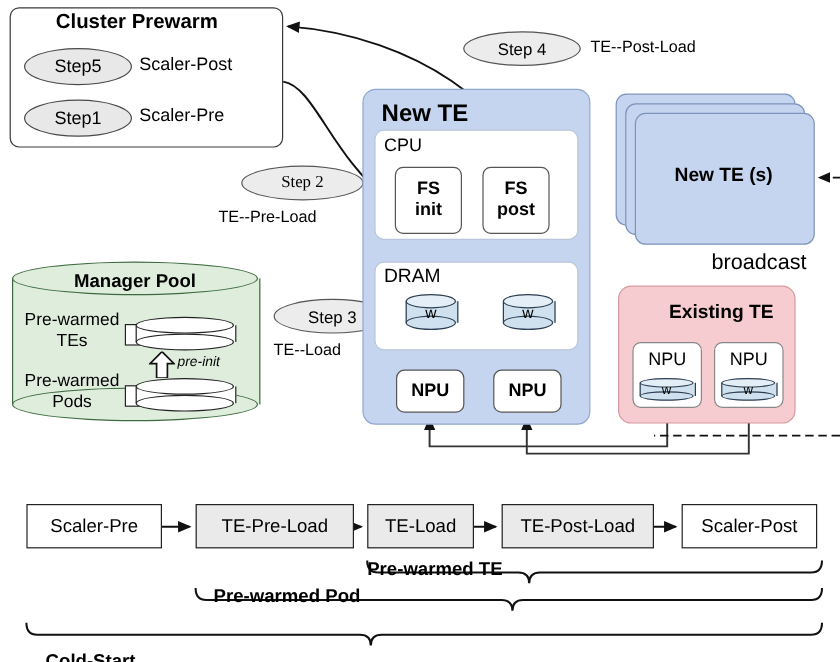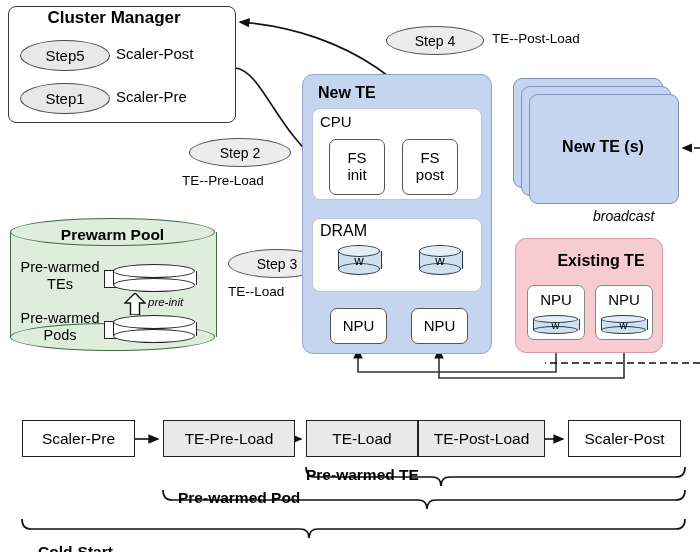--- a/index.html
+++ b/index.html
@@ -14,36 +14,36 @@
   .ellipse{border:1.4px solid #4a4a4a;background:#e8e8e8;border-radius:50%;
       display:flex;align-items:center;justify-content:center;font-size:15px;}
   #step5-ell{left:20px;top:40px;width:88px;height:29px;}
   #step1-ell{left:20px;top:83px;width:88px;height:29px;}
   #cm-lab5{left:116px;top:45px;font-size:15px;}
   #cm-lab1{left:116px;top:88px;font-size:15px;}
   
   .step-ell{border:1.3px solid #555;background:#ececec;border-radius:50%;
       display:flex;align-items:center;justify-content:center;font-size:14px;}
   .step-sub{font-size:13.5px;white-space:nowrap;}
-  #step2-ell{left:189px;top:138px;width:100px;height:27px;}
+  #step2-ell{left:201px;top:138px;width:100px;height:27px;font-family:Liberation Serif, serif;}
   #step2-sub{left:182px;top:173px;}
   #step3-ell{left:228px;top:249px;width:96px;height:27px;}
   #step3-sub{left:228px;top:284px;}
   #step4-ell{left:386px;top:26px;width:96px;height:27px;}
   #step4-sub{left:492px;top:31px;}
   
   #new-te{left:302px;top:74px;width:190px;height:280px;background:#c6d5ef;
       border:1.3px solid #8fa7cf;border-radius:11px;}
-  #new-te-title{left:318px;top:84px;font-size:16px;font-weight:bold;}
+  #new-te-title{left:318px;top:84px;font-size:20px;font-weight:bold;}
   #cpu-box{left:312px;top:108px;width:170px;height:92px;background:#fff;
       border:1.2px solid #b9c5d8;border-radius:8px;}
   #cpu-label{left:320px;top:113px;font-size:15px;}
   .inner-box{background:#fff;border:1.2px solid #555;border-radius:7px;
       display:flex;flex-direction:column;align-items:center;justify-content:center;
-      font-size:15px;line-height:1.12;text-align:center;}
+      font-size:15px;line-height:1.12;text-align:center;font-weight:bold;}
   #fs-init{left:329px;top:139px;width:56px;height:56px;}
   #fs-post{left:402px;top:139px;width:56px;height:56px;}
   #dram-box{left:312px;top:218px;width:170px;height:74px;background:#fff;
       border:1.2px solid #b9c5d8;border-radius:8px;}
   #dram-label{left:320px;top:222px;font-size:16px;}
   .cyl{position:absolute;}
   .cyl .body{position:absolute;left:0;top:6px;width:100%;height:calc(100% - 12px);
       background:#cfe0ef;border-left:1.3px solid #2b3d4f;border-right:1.3px solid #2b3d4f;}
   .cyl .top{position:absolute;left:0;top:0;width:100%;height:12px;border-radius:50%;
       background:#e4eef7;border:1.3px solid #2b3d4f;box-sizing:border-box;}
@@ -55,21 +55,21 @@
   #dram-w2{left:419px;top:245px;width:42px;height:30px;}
   #npu1{left:330px;top:308px;width:57px;height:36px;}
   #npu2{left:411px;top:308px;width:57px;height:36px;}
   
   .stack-card{background:#c6d5ef;border:1.3px solid #7e93bb;border-radius:9px;}
   #stack3{left:513px;top:78px;width:148px;height:108px;}
   #stack2{left:521px;top:86px;width:148px;height:108px;}
   #stack1{left:529px;top:94px;width:148px;height:108px;}
   #stack-title{left:529px;top:138px;width:148px;text-align:center;
       font-size:16px;font-weight:bold;}
-  #broadcast{left:593px;top:208px;font-size:14px;font-style:italic;}
+  #broadcast{left:593px;top:208px;font-size:18px;}
   
   #existing-te{left:515px;top:238px;width:148px;height:115px;background:#f6ccd0;
       border:1.3px solid #d59aa0;border-radius:11px;}
   #existing-title{left:515px;top:252px;width:172px;text-align:center;
       font-size:16px;font-weight:bold;}
   #ex-npu1{left:527px;top:285px;width:58px;height:55px;background:#fff;
       border:1.2px solid #888;border-radius:7px;}
   #ex-npu2{left:595px;top:285px;width:58px;height:55px;background:#fff;
       border:1.2px solid #888;border-radius:7px;}
   .ex-npu-lbl{position:absolute;left:0;top:5px;width:100%;text-align:center;font-size:15px;}
@@ -105,21 +105,21 @@
   #pre-init{left:148px;top:296px;font-size:11.5px;font-style:italic;z-index:5;}
   
   #fat-arrow{left:124px;top:293px;width:22px;height:22px;z-index:5;}
   
   .tbox{box-sizing:border-box;border:1.6px solid #222;height:37px;
       display:flex;align-items:center;justify-content:center;font-size:15.5px;}
   .tbox.white{background:#fff;}
   .tbox.gray{background:#eaeaea;}
   #tb0{left:22px;top:420px;width:113px;}
   #tb1{left:163px;top:420px;width:132px;}
-  #tb2{left:306px;top:420px;width:112px;}
+  #tb2{left:306px;top:420px;width:89px;}
   #tb3{left:418px;top:420px;width:127px;}
   #tb4{left:568px;top:420px;width:113px;}
   .brace-lab{font-size:15.5px;font-weight:bold;white-space:nowrap;}
   #lab-te{left:306px;top:466px;}
   #lab-pod{left:178px;top:489px;}
   #lab-cold{left:38px;top:518px;margin-top:25px;}
   svg.ov{position:absolute;left:0;top:0;width:700px;height:552px;
       pointer-events:none;overflow:visible;}
 </style>
 </head>
@@ -152,21 +152,21 @@
   <path d="M283,439 L301,439" stroke="#111" stroke-width="1.6" marker-end="url(#ah)"></path>
   <path d="M395,439 L413,439" stroke="#111" stroke-width="1.6" marker-end="url(#ah)"></path>
   <path d="M545,439 L563,439" stroke="#111" stroke-width="1.6" marker-end="url(#ah)"></path>
 
   <path d="M306,467 q0,10 9,10 L432,477 q9,0 9,9 q0,-9 9,-9 L676,477 q9,0 9,-10" fill="none" stroke="#111" stroke-width="1.7"></path>
   <path d="M163,490 q0,10 9,10 L418,500 q9,0 9,9 q0,-9 9,-9 L676,500 q9,0 9,-10" fill="none" stroke="#111" stroke-width="1.7"></path>
   <path d="M22,519 q0,10 9,10 L300,529 q9,0 9,9 q0,-9 9,-9 L676,529 q9,0 9,-10" fill="none" stroke="#111" stroke-width="1.7"></path>
 </svg>
 
 <div class="abs box" id="cluster-manager"></div>
-<div class="abs" id="cm-title">Cluster Manager</div>
+<div class="abs" id="cm-title">Cluster Prewarm</div>
 <div class="abs ellipse" id="step5-ell">Step5</div>
 <div class="abs" id="cm-lab5">Scaler-Post</div>
 <div class="abs ellipse" id="step1-ell">Step1</div>
 <div class="abs" id="cm-lab1">Scaler-Pre</div>
 
 <div class="abs step-ell" id="step2-ell">Step 2</div>
 <div class="abs step-sub" id="step2-sub">TE--Pre-Load</div>
 <div class="abs step-ell" id="step3-ell">Step 3</div>
 <div class="abs step-sub" id="step3-sub">TE--Load</div>
 <div class="abs step-ell" id="step4-ell">Step 4</div>
@@ -226,21 +226,21 @@
     <div class="bot"></div>
     <div class="top"></div>
   <div class="lbl">w</div>
 </div>
 
 <div class="abs" id="pool-wrap">
   <div id="pool-body"></div>
     <div id="pool-bot"></div>
     <div id="pool-top"></div>
 </div>
-<div class="abs" id="pool-title">Prewarm Pool</div>
+<div class="abs" id="pool-title">Manager Pool</div>
 <div class="abs pool-lab" id="pool-lab-te">
   <div>Pre-warmed</div>
   <div>TEs</div>
 </div>
 <div class="abs pool-lab" id="pool-lab-pod">
   <div>Pre-warmed</div>
   <div>Pods</div>
 </div>
 <div class="disk abs" id="disk-te">
   <div class="dside"></div>

